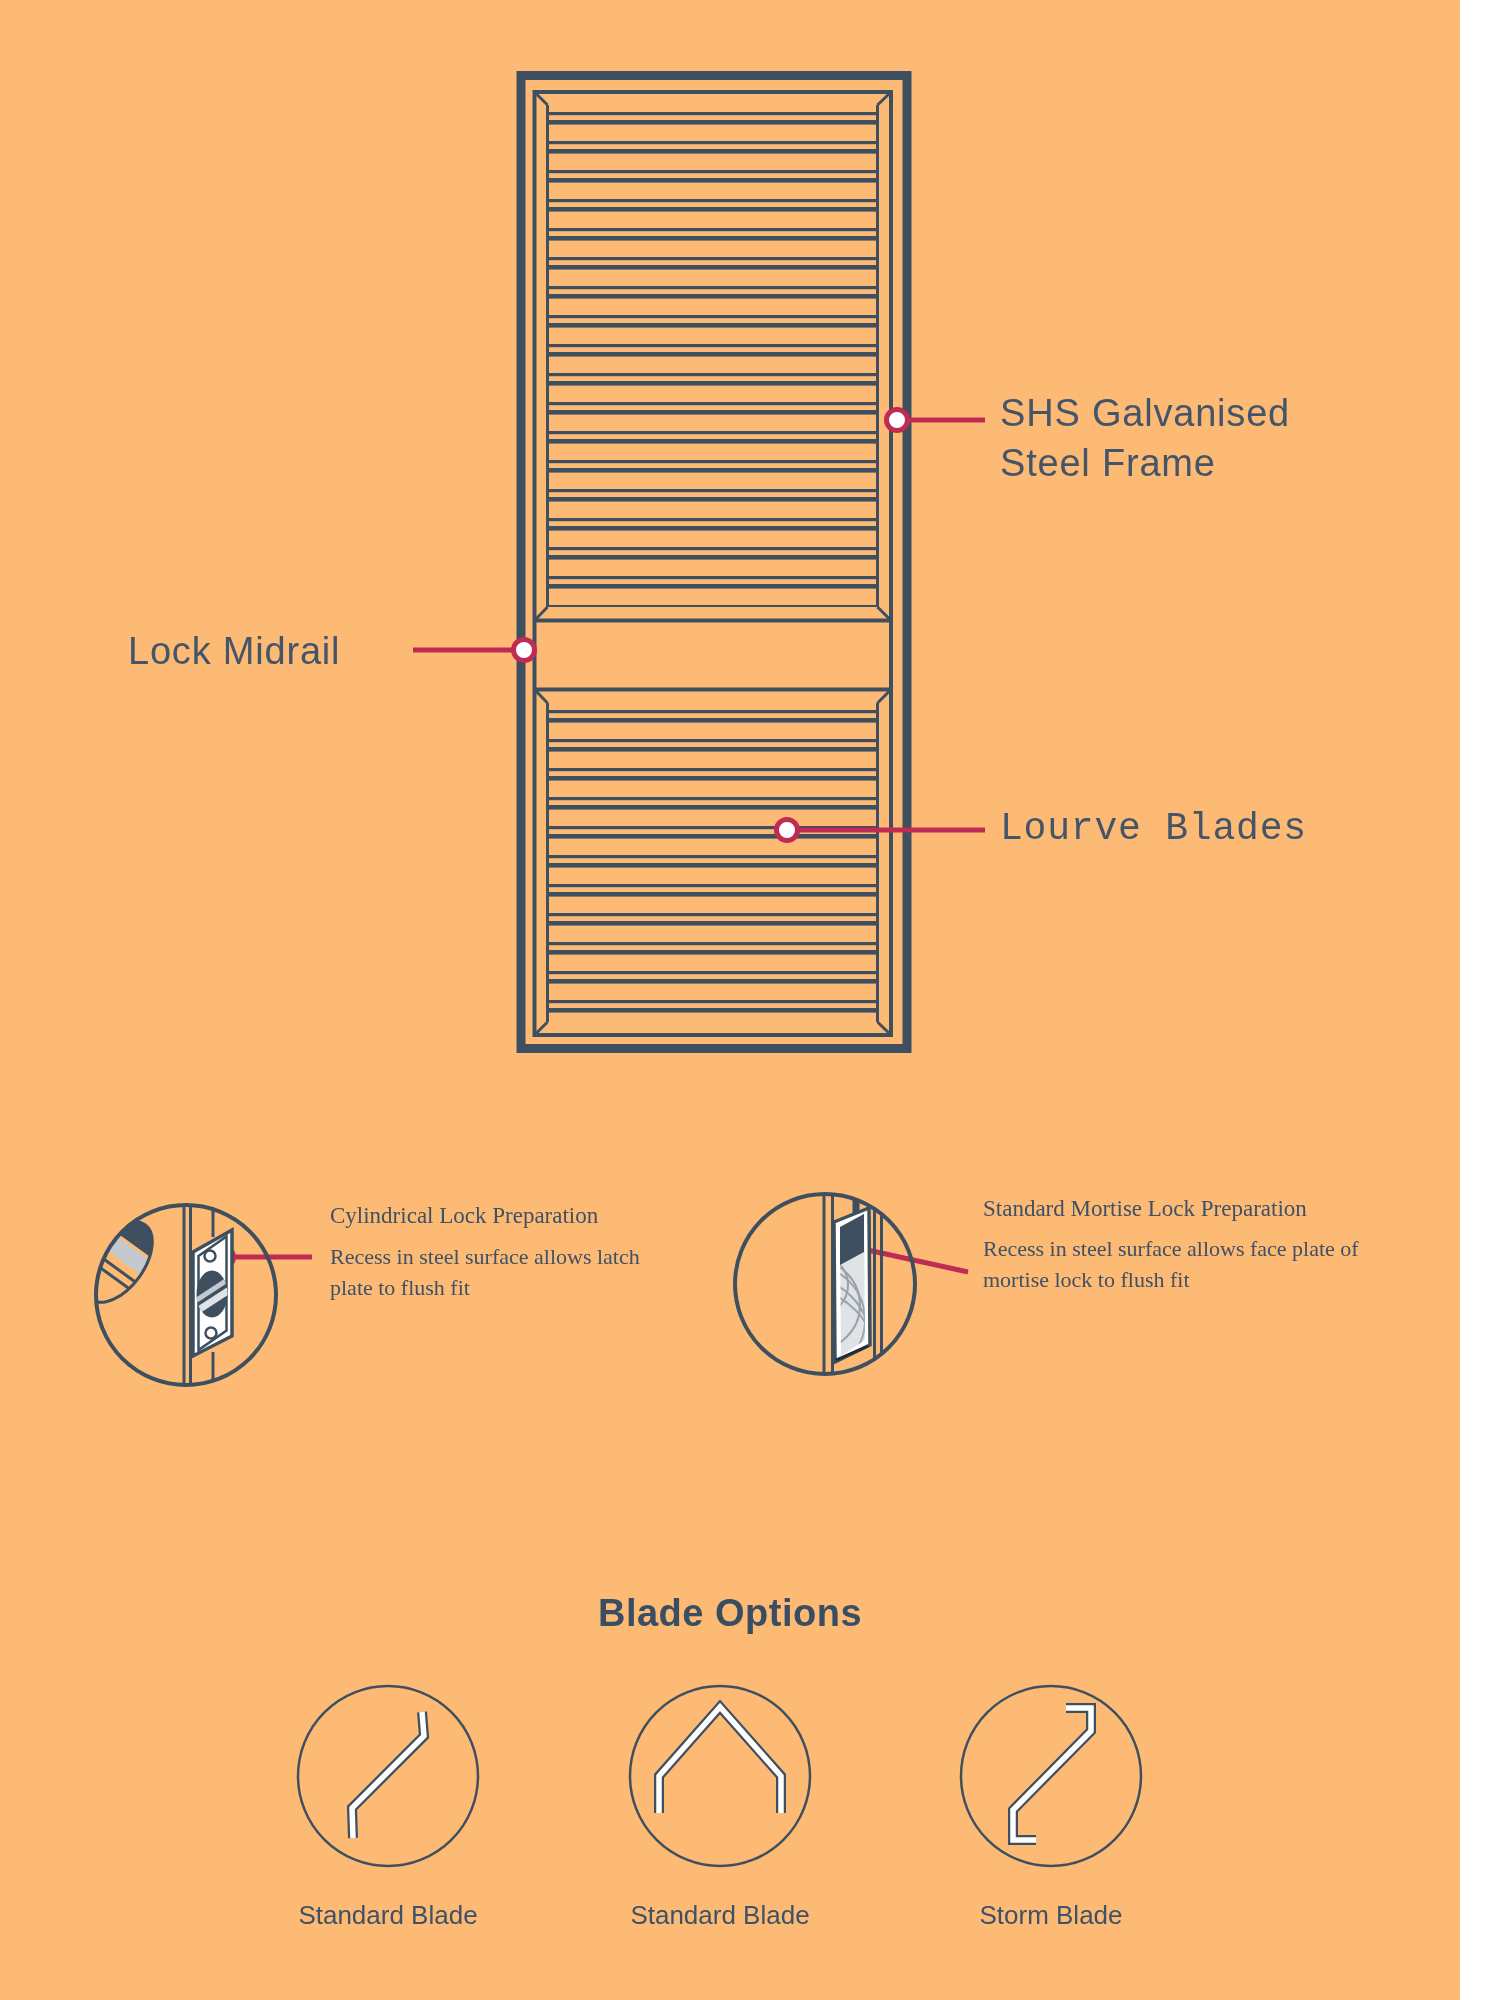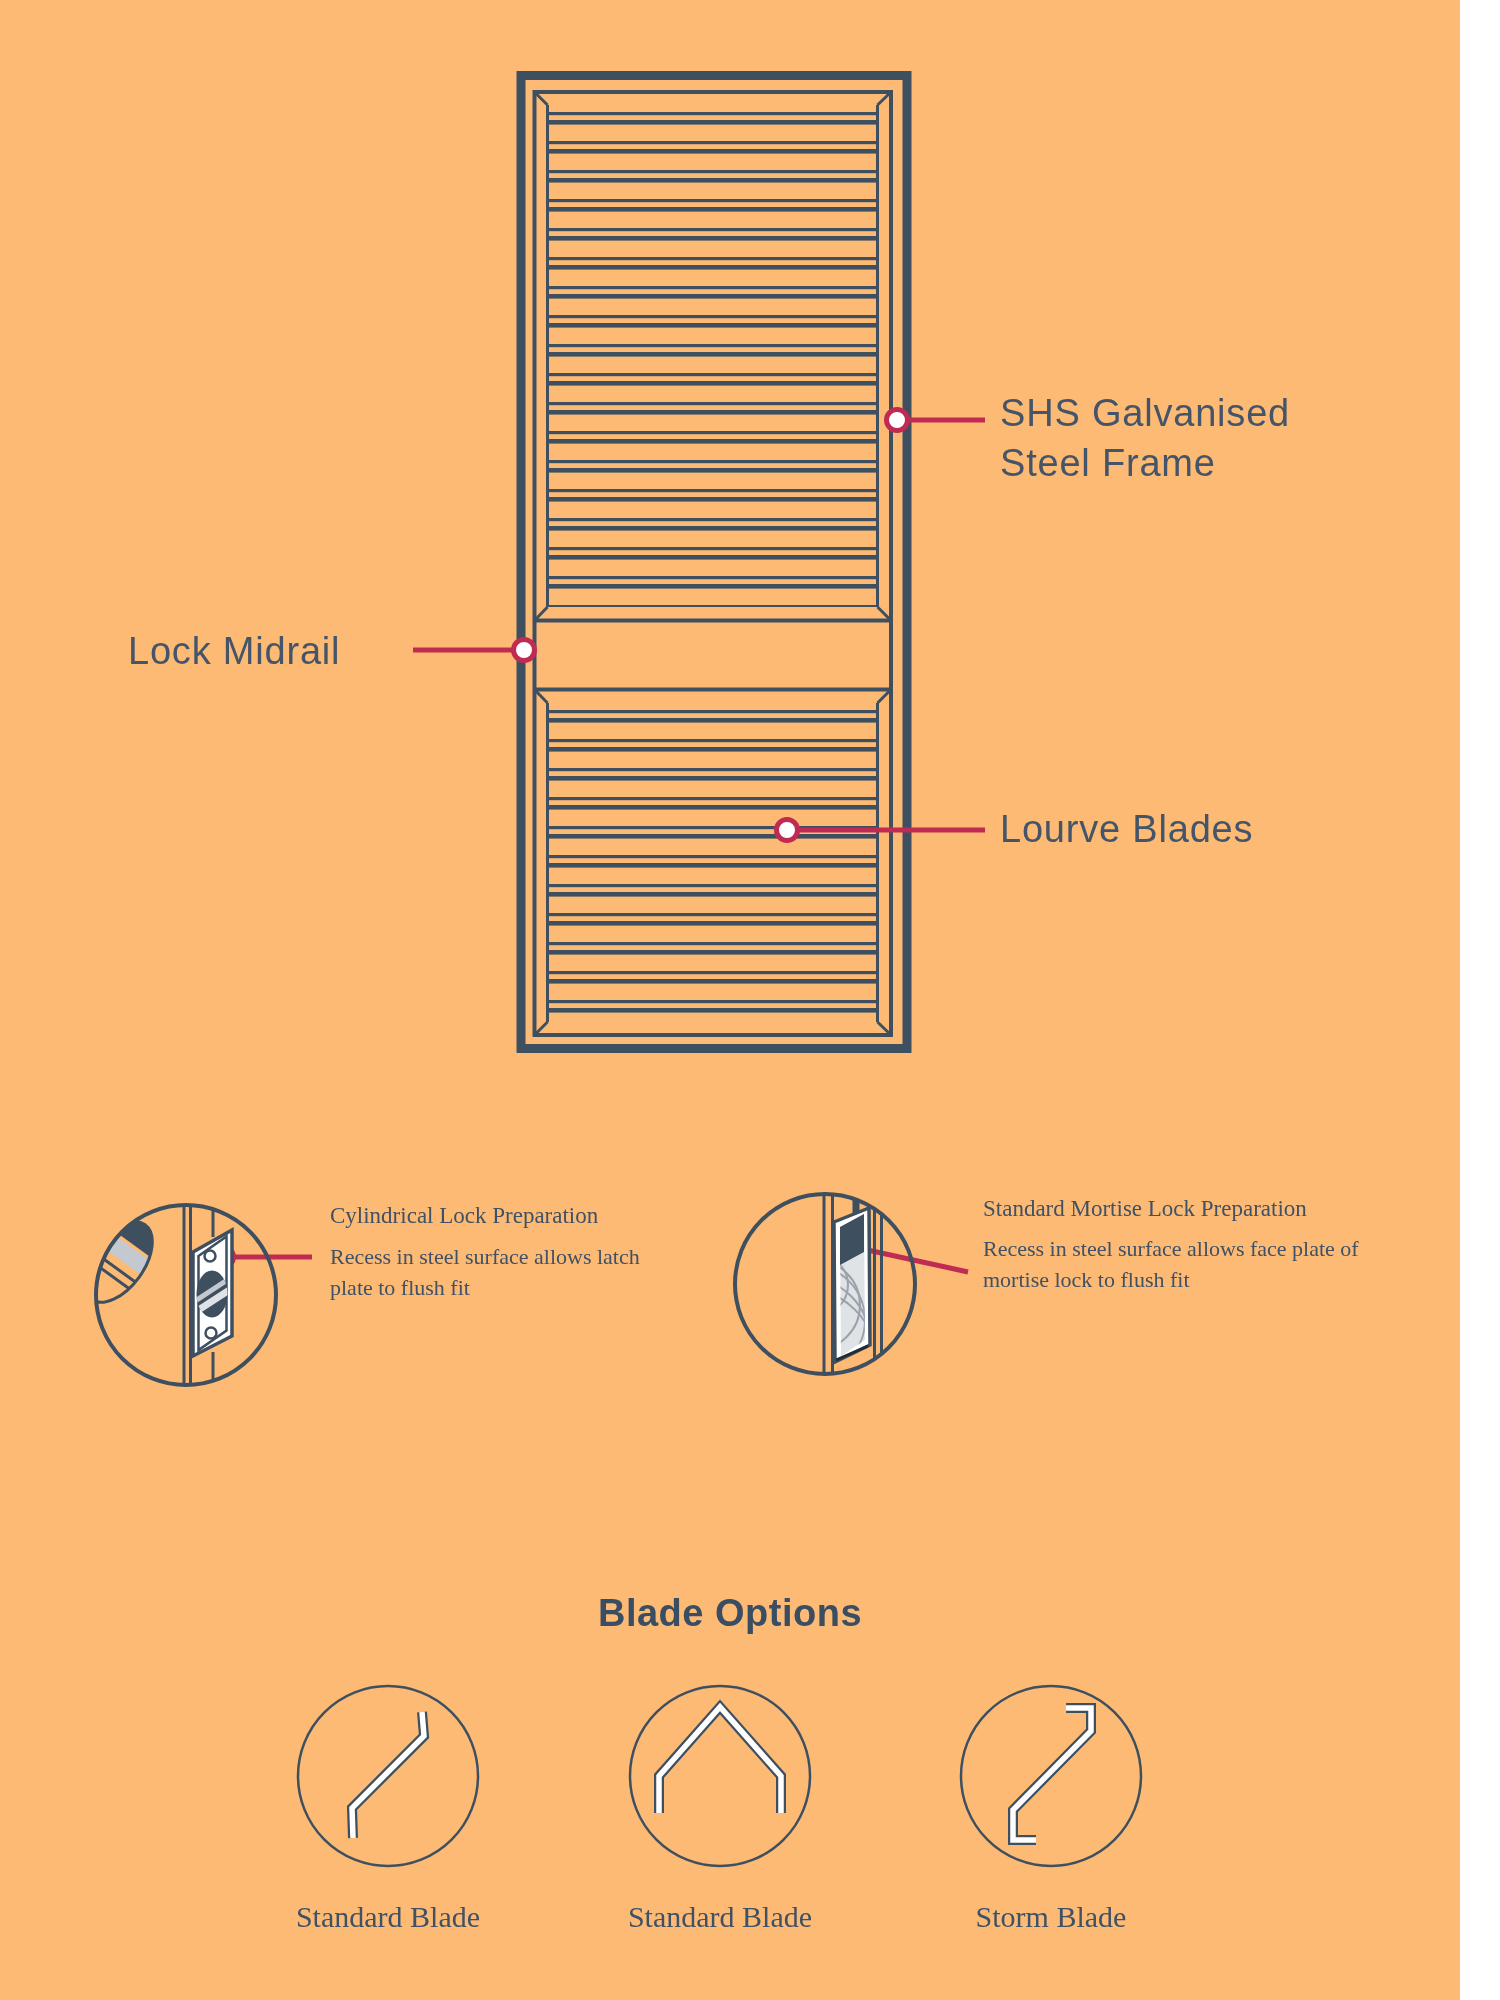--- a/index.html
+++ b/index.html
@@ -8,21 +8,21 @@
   svg.art{position:absolute;left:0;top:0;width:1500px;height:2000px;}
   .lbl{position:absolute;color:#44556A;font-family:"Liberation Sans",sans-serif;
        font-weight:300;font-size:38px;letter-spacing:0.8px;line-height:1.32;white-space:nowrap;}
   .serif-h{position:absolute;color:#3E5166;font-family:"Liberation Serif","DejaVu Serif",serif;
        font-size:23px;white-space:nowrap;}
   .serif-b{position:absolute;color:#3E5166;font-family:"Liberation Serif","DejaVu Serif",serif;
        font-size:22px;line-height:1.4;}
   .blade-title{position:absolute;left:0;right:0;top:1567px;text-align:center;color:#3A4E63;
        font-family:"Liberation Sans",sans-serif;font-weight:700;font-size:38px;letter-spacing:0.5px;margin-top:25px;}
   .blade-lbl{position:absolute;top:1900px;width:240px;text-align:center;color:#3E5166;
-       font-family:Liberation Serif, serif;font-size:30px;}
+       font-family:Liberation Sans, sans-serif;font-size:26px;}
 </style>
 </head>
 <body>
 
 <div id="page">
 
   <svg class="art" viewBox="0 0 1500 2000">
     <defs>
       <pattern id="louvresTop" x="0" y="105" width="400" height="29" patternUnits="userSpaceOnUse">
         <rect x="0" y="7" width="400" height="3.2" fill="#3E4F60"></rect>
@@ -186,21 +186,21 @@
     </g>
   </svg>
 
   <div class="lbl" style="left:1000px;top:388px;">
     <div>SHS Galvanised</div>
     <div>Steel Frame</div>
   </div>
 
   <div class="lbl" style="left:128px;top:626px;">Lock Midrail</div>
 
-  <div class="lbl" style="left:1000px;top:804px;">Lourve Blades</div>
+  <div class="lbl" style="left:1000px;top:804px;font-family:Liberation Mono, monospace;">Lourve Blades</div>
 
   <div class="serif-h" style="left:330px;top:1203px;">Cylindrical Lock Preparation</div>
   <div class="serif-b" style="left:330px;top:1242px;width:345px;">Recess in steel surface allows latch plate to flush fit</div>
 
   <div class="serif-h" style="left:983px;top:1196px;">Standard Mortise Lock Preparation</div>
   <div class="serif-b" style="left:983px;top:1234px;width:410px;">Recess in steel surface allows face plate of mortise lock to flush fit</div>
 
   <div class="blade-title">Blade Options</div>
 
   <div class="blade-lbl" style="left:268px;">Standard Blade</div>

